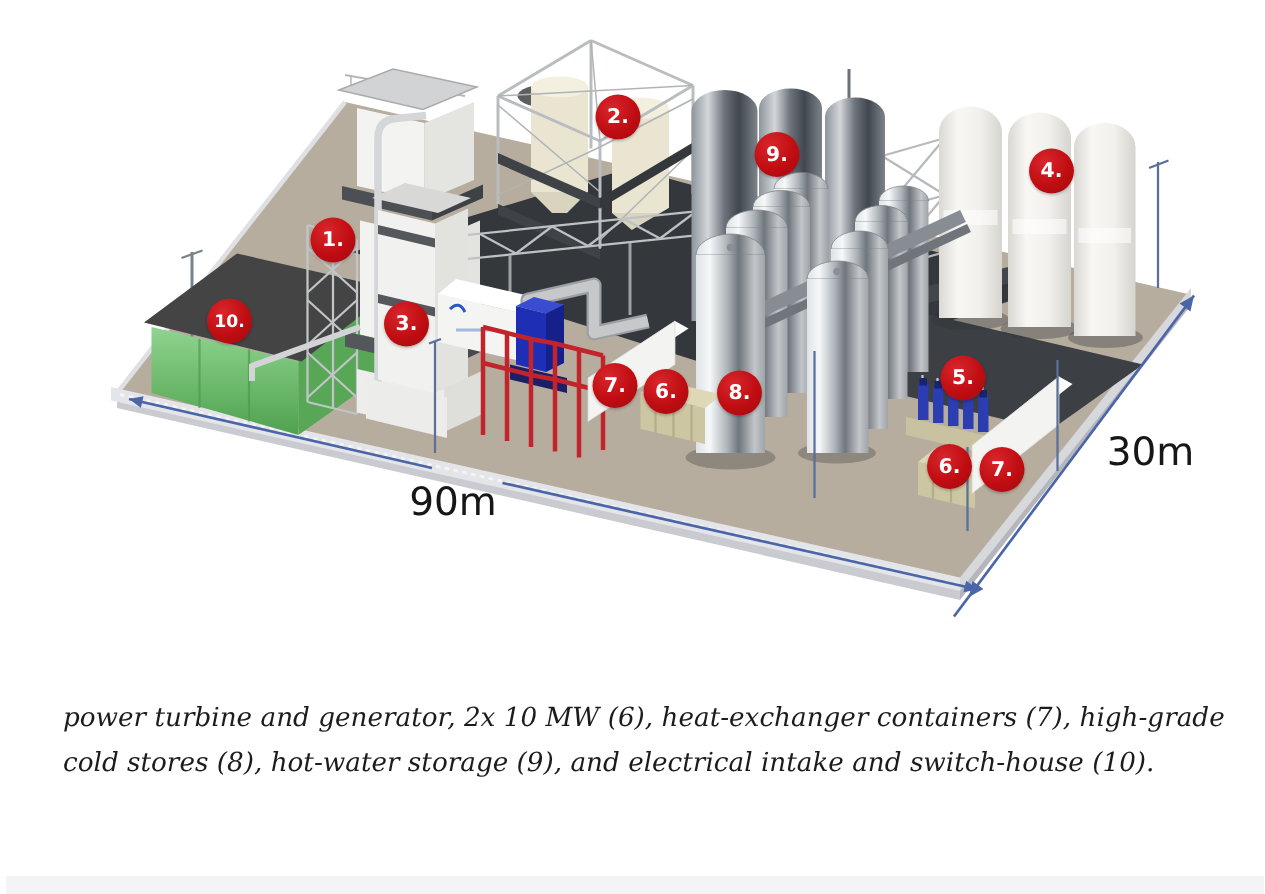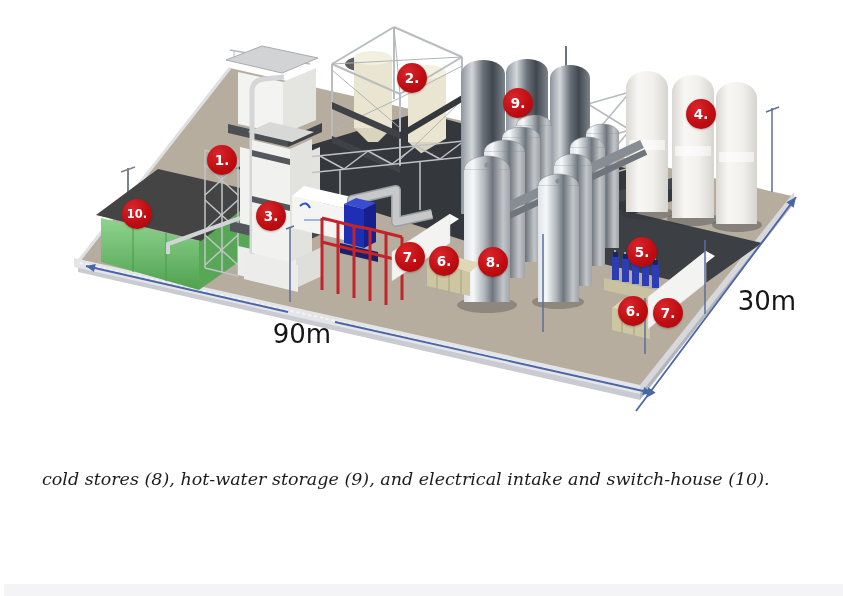--- a/index.html
+++ b/index.html
@@ -319,21 +319,22 @@
     <div class="marker" style="left:397px;top:63px">2.</div>
     <div class="marker" style="left:256px;top:201px">3.</div>
     <div class="marker" style="left:686px;top:99px">4.</div>
     <div class="marker" style="left:627px;top:237px">5.</div>
     <div class="marker" style="left:429px;top:246px">6.</div>
     <div class="marker" style="left:395px;top:242px">7.</div>
     <div class="marker" style="left:478px;top:247px">8.</div>
     <div class="marker" style="left:503px;top:88px">9.</div>
     <div class="marker" style="left:618px;top:296px">6.</div>
     <div class="marker" style="left:653px;top:298px">7.</div>
-    <div class="marker small" style="left:122px;top:199px">10.</div>
+    <div class="marker small" style="left:138px;top:199px">10.</div>
   </div>
 
   <div class="caption">
+    <div class="cap-line">power turbine and generator, 2x 10 MW (6), heat-exchanger containers (7), high-grade</div>
     <div class="cap-line">cold stores (8), hot-water storage (9), and electrical intake and switch-house (10).</div>
   </div>
 
   <div class="bottom-strip"></div>
 </div>
 
 </body></html>

